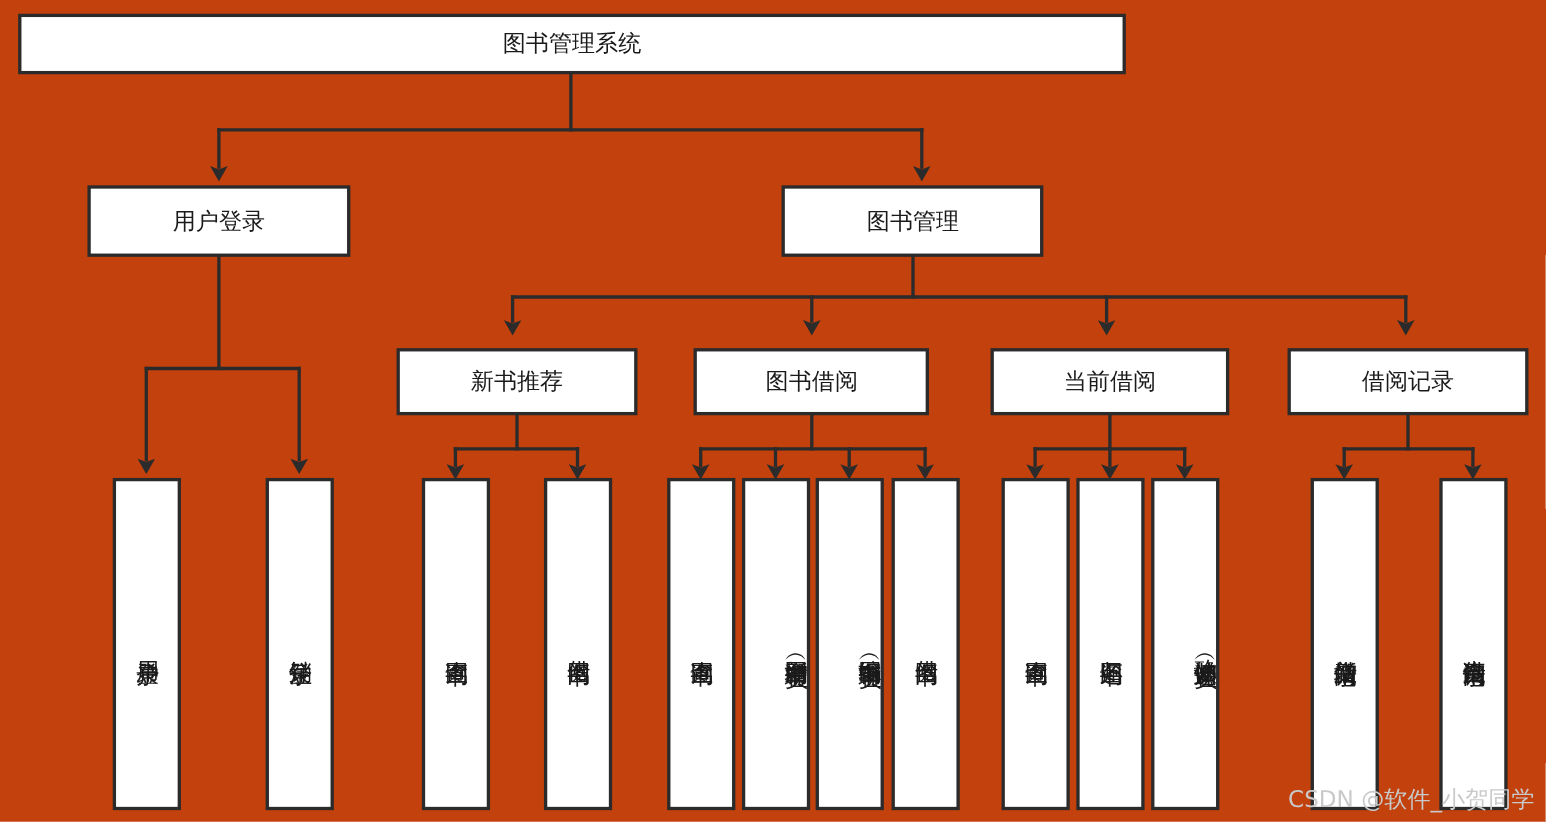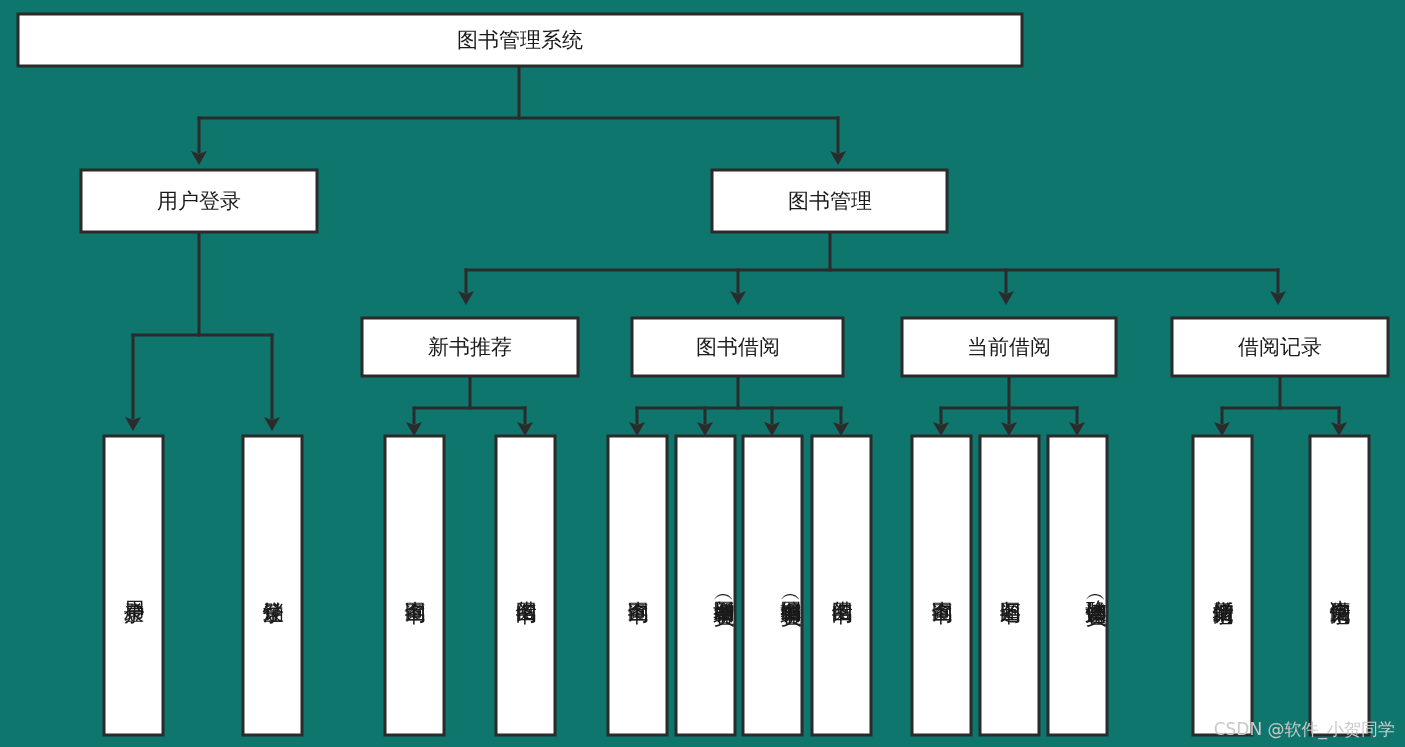--- a/index.html
+++ b/index.html
@@ -1,34 +1,34 @@
 <!DOCTYPE html>
 <html><head>
 <meta charset="utf-8">
 <style>
   html,body{margin:0;padding:0;background:#ffffff;}
   body{width:1405px;height:747px;overflow:hidden;
        font-family:"DejaVu Sans","Liberation Sans",sans-serif;}
-  #diagram-root{position:relative;width:1405px;height:747px;background:#0f766e;text-decoration:underline;}
+  #diagram-root{position:relative;width:1405px;height:747px;background:#c2410c;text-decoration:underline;}
   svg#tree{position:absolute;left:0;top:0;width:1405px;height:747px;display:block;}
   .node-rect{fill:#ffffff;stroke:#2b2b2b;stroke-width:3;}
   .conn{stroke:#2b2b2b;stroke-width:3;fill:none;stroke-linecap:square;}
   .arrow-head{fill:#2b2b2b;stroke:none;}
   .node-label{fill:#1a1a1a;font-size:21px;font-family:"DejaVu Sans","Liberation Sans",sans-serif;
               text-anchor:middle;dominant-baseline:middle;}
   .leaf-fo{overflow:visible;}
   .leaf-text{writing-mode:vertical-rl;text-orientation:upright;
              font-size:21px;line-height:1.12;color:#1a1a1a;
              font-family:"DejaVu Sans","Liberation Sans",sans-serif;
              letter-spacing:1px;
              width:100%;height:100%;
              display:flex;align-items:flex-start;justify-content:center;
              padding-top:4px;box-sizing:border-box;}
   .leaf-text.center{align-items:center;padding-top:0;}
-  .watermark{position:absolute;right:10px;bottom:6px;color:#c9c9c9;font-size:17px;
+  .watermark{position:absolute;right:10px;bottom:6px;color:#c9c9c9;font-size:21px;
              font-family:"DejaVu Sans","Liberation Sans",sans-serif;white-space:nowrap;
              user-select:none;}
 </style>
 </head>
 <body>
 
 <div id="diagram-root">
 
   <svg id="tree" viewBox="0 0 1405 747">
     <defs>

